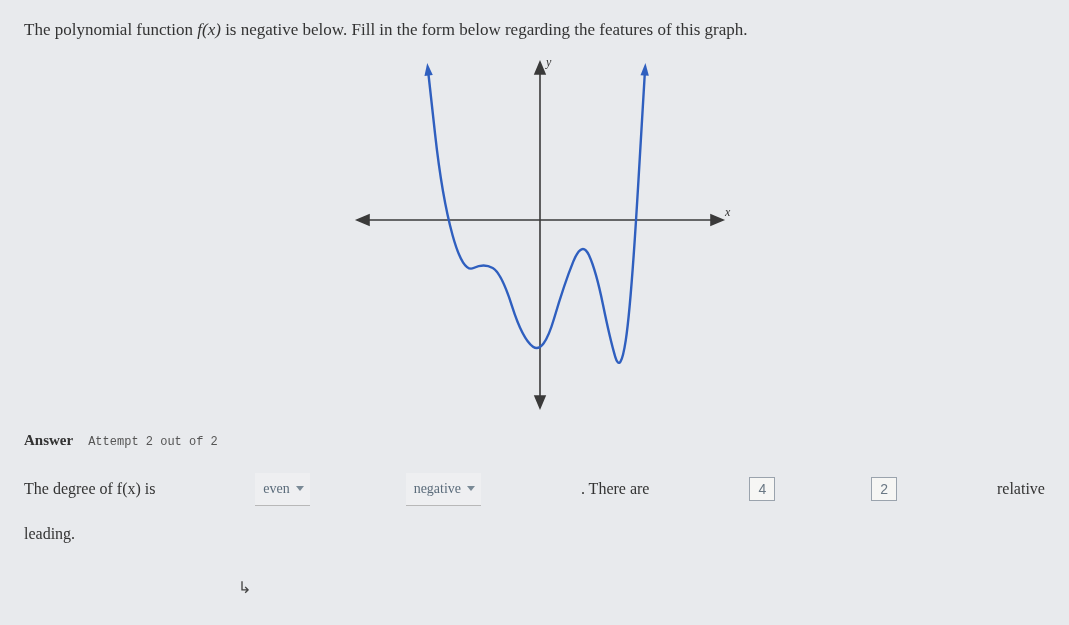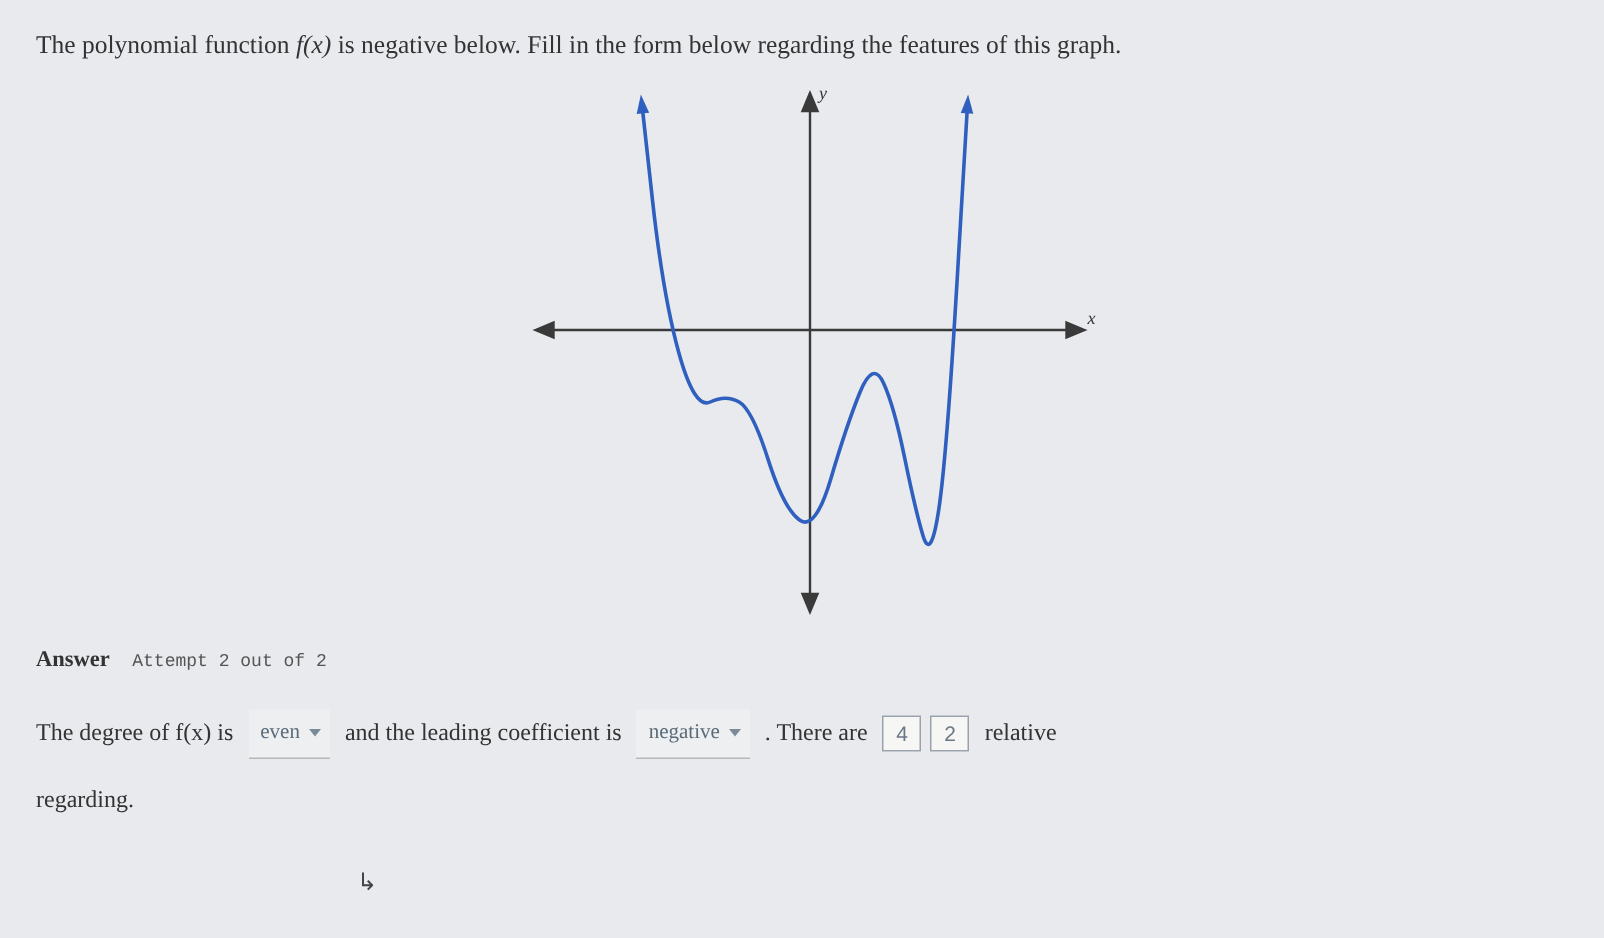--- a/index.html
+++ b/index.html
@@ -33,20 +33,21 @@
     .answer-line .attempt { font-size: 12px; color: #555; font-family: Liberation Mono, monospace; }
     .sentence {
       margin-top: 24px;
       font-size: 16px;
       line-height: 2.0;
       color: #333;
       display: flex;
       flex-wrap: wrap;
       align-items: center;
       gap: 6px;
+      justify-content: space-between;
     }
     .sentence .static { white-space: pre; }
     .dd {
       display: inline-flex;
       align-items: center;
       gap: 6px;
       border-bottom: 1px solid #b8b8b8;
       padding: 2px 6px 2px 8px;
       color: #5a6b7a;
       font-family: Liberation Serif, serif;
@@ -116,26 +117,25 @@
   &nbsp;&nbsp;
   <span class="attempt">Attempt 2 out of 2</span>
 </div>
 
 <div class="sentence">
   <span class="static">The degree of f(x) is </span>
   <span class="dd">
     <span>even</span>
     <span class="chev"></span>
   </span>
-  <span class="static"> and the leading coefficient is </span>
   <span class="dd">
     <span>negative</span>
     <span class="chev"></span>
   </span>
   <span class="static"> . There are </span>
   <span class="numbox">4</span>
   <span class="numbox">2</span>
   <span class="static"> relative</span>
   <div style="flex-basis:100%;height:0"></div>
-  <span class="static">regarding.</span>
+  <span class="static">leading.</span>
 </div>
 
 <span class="cursor-glyph" style="left:238px; top:578px;">↳</span>
 
 </body></html>

